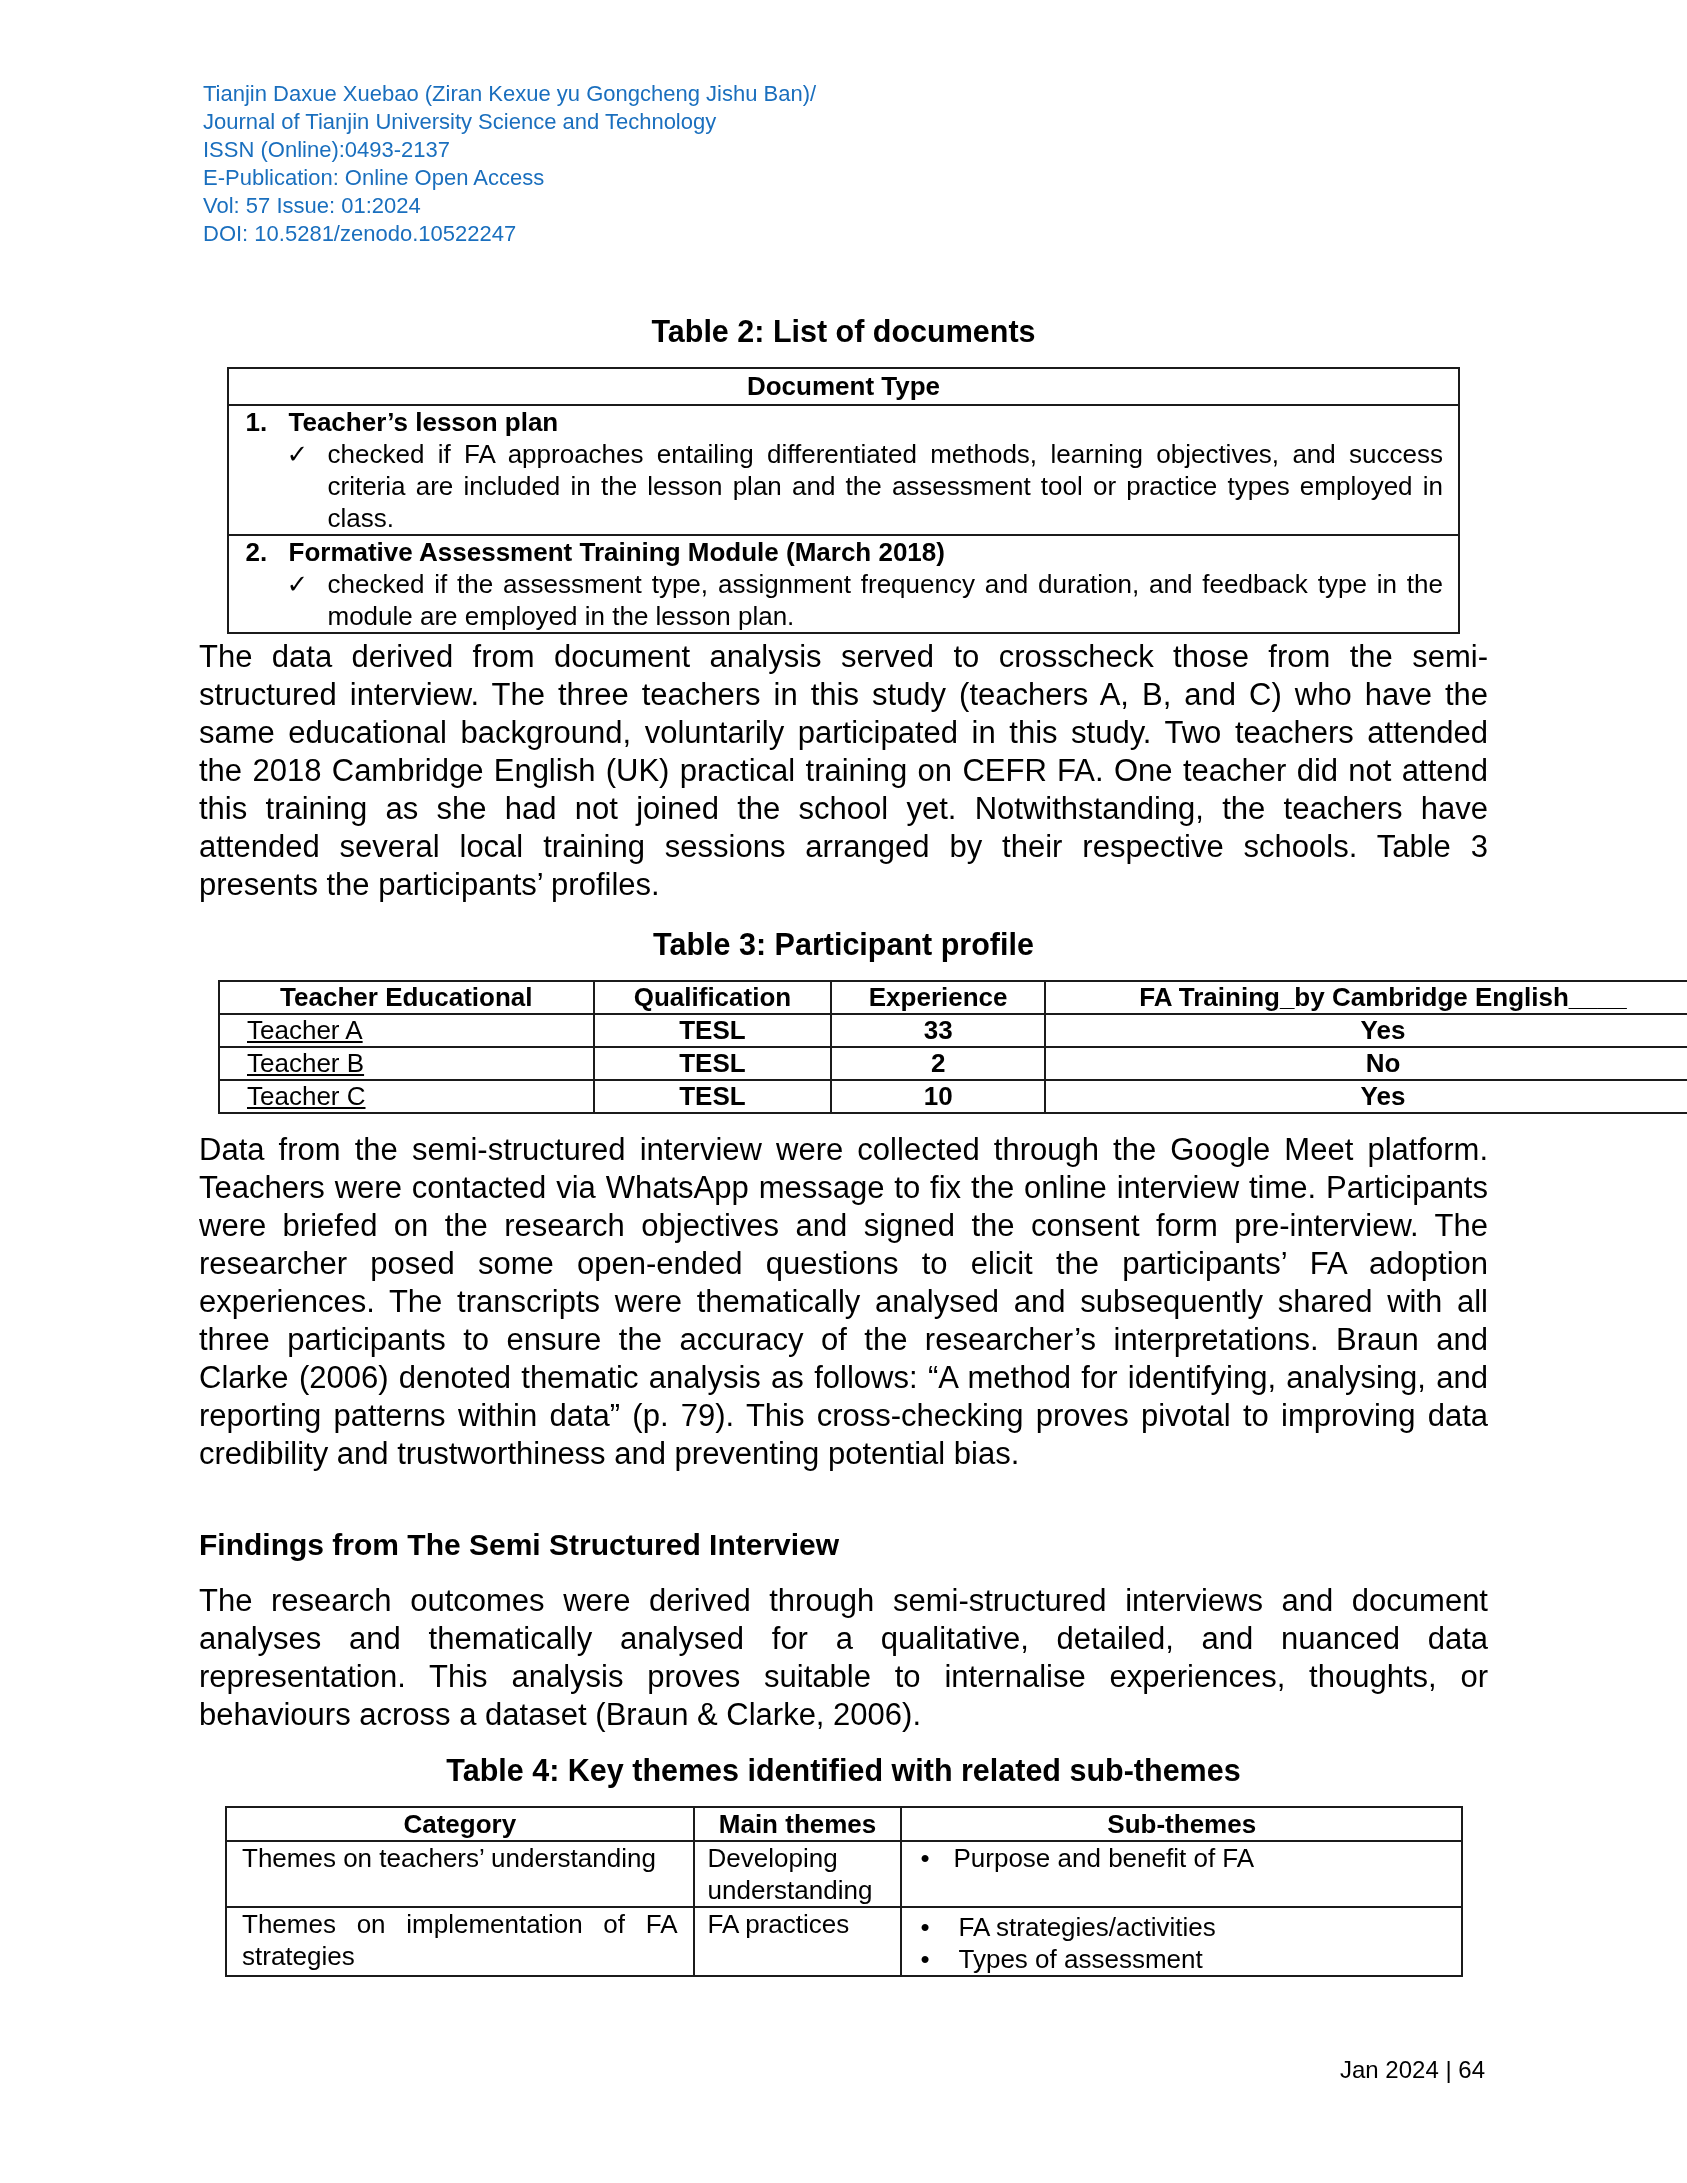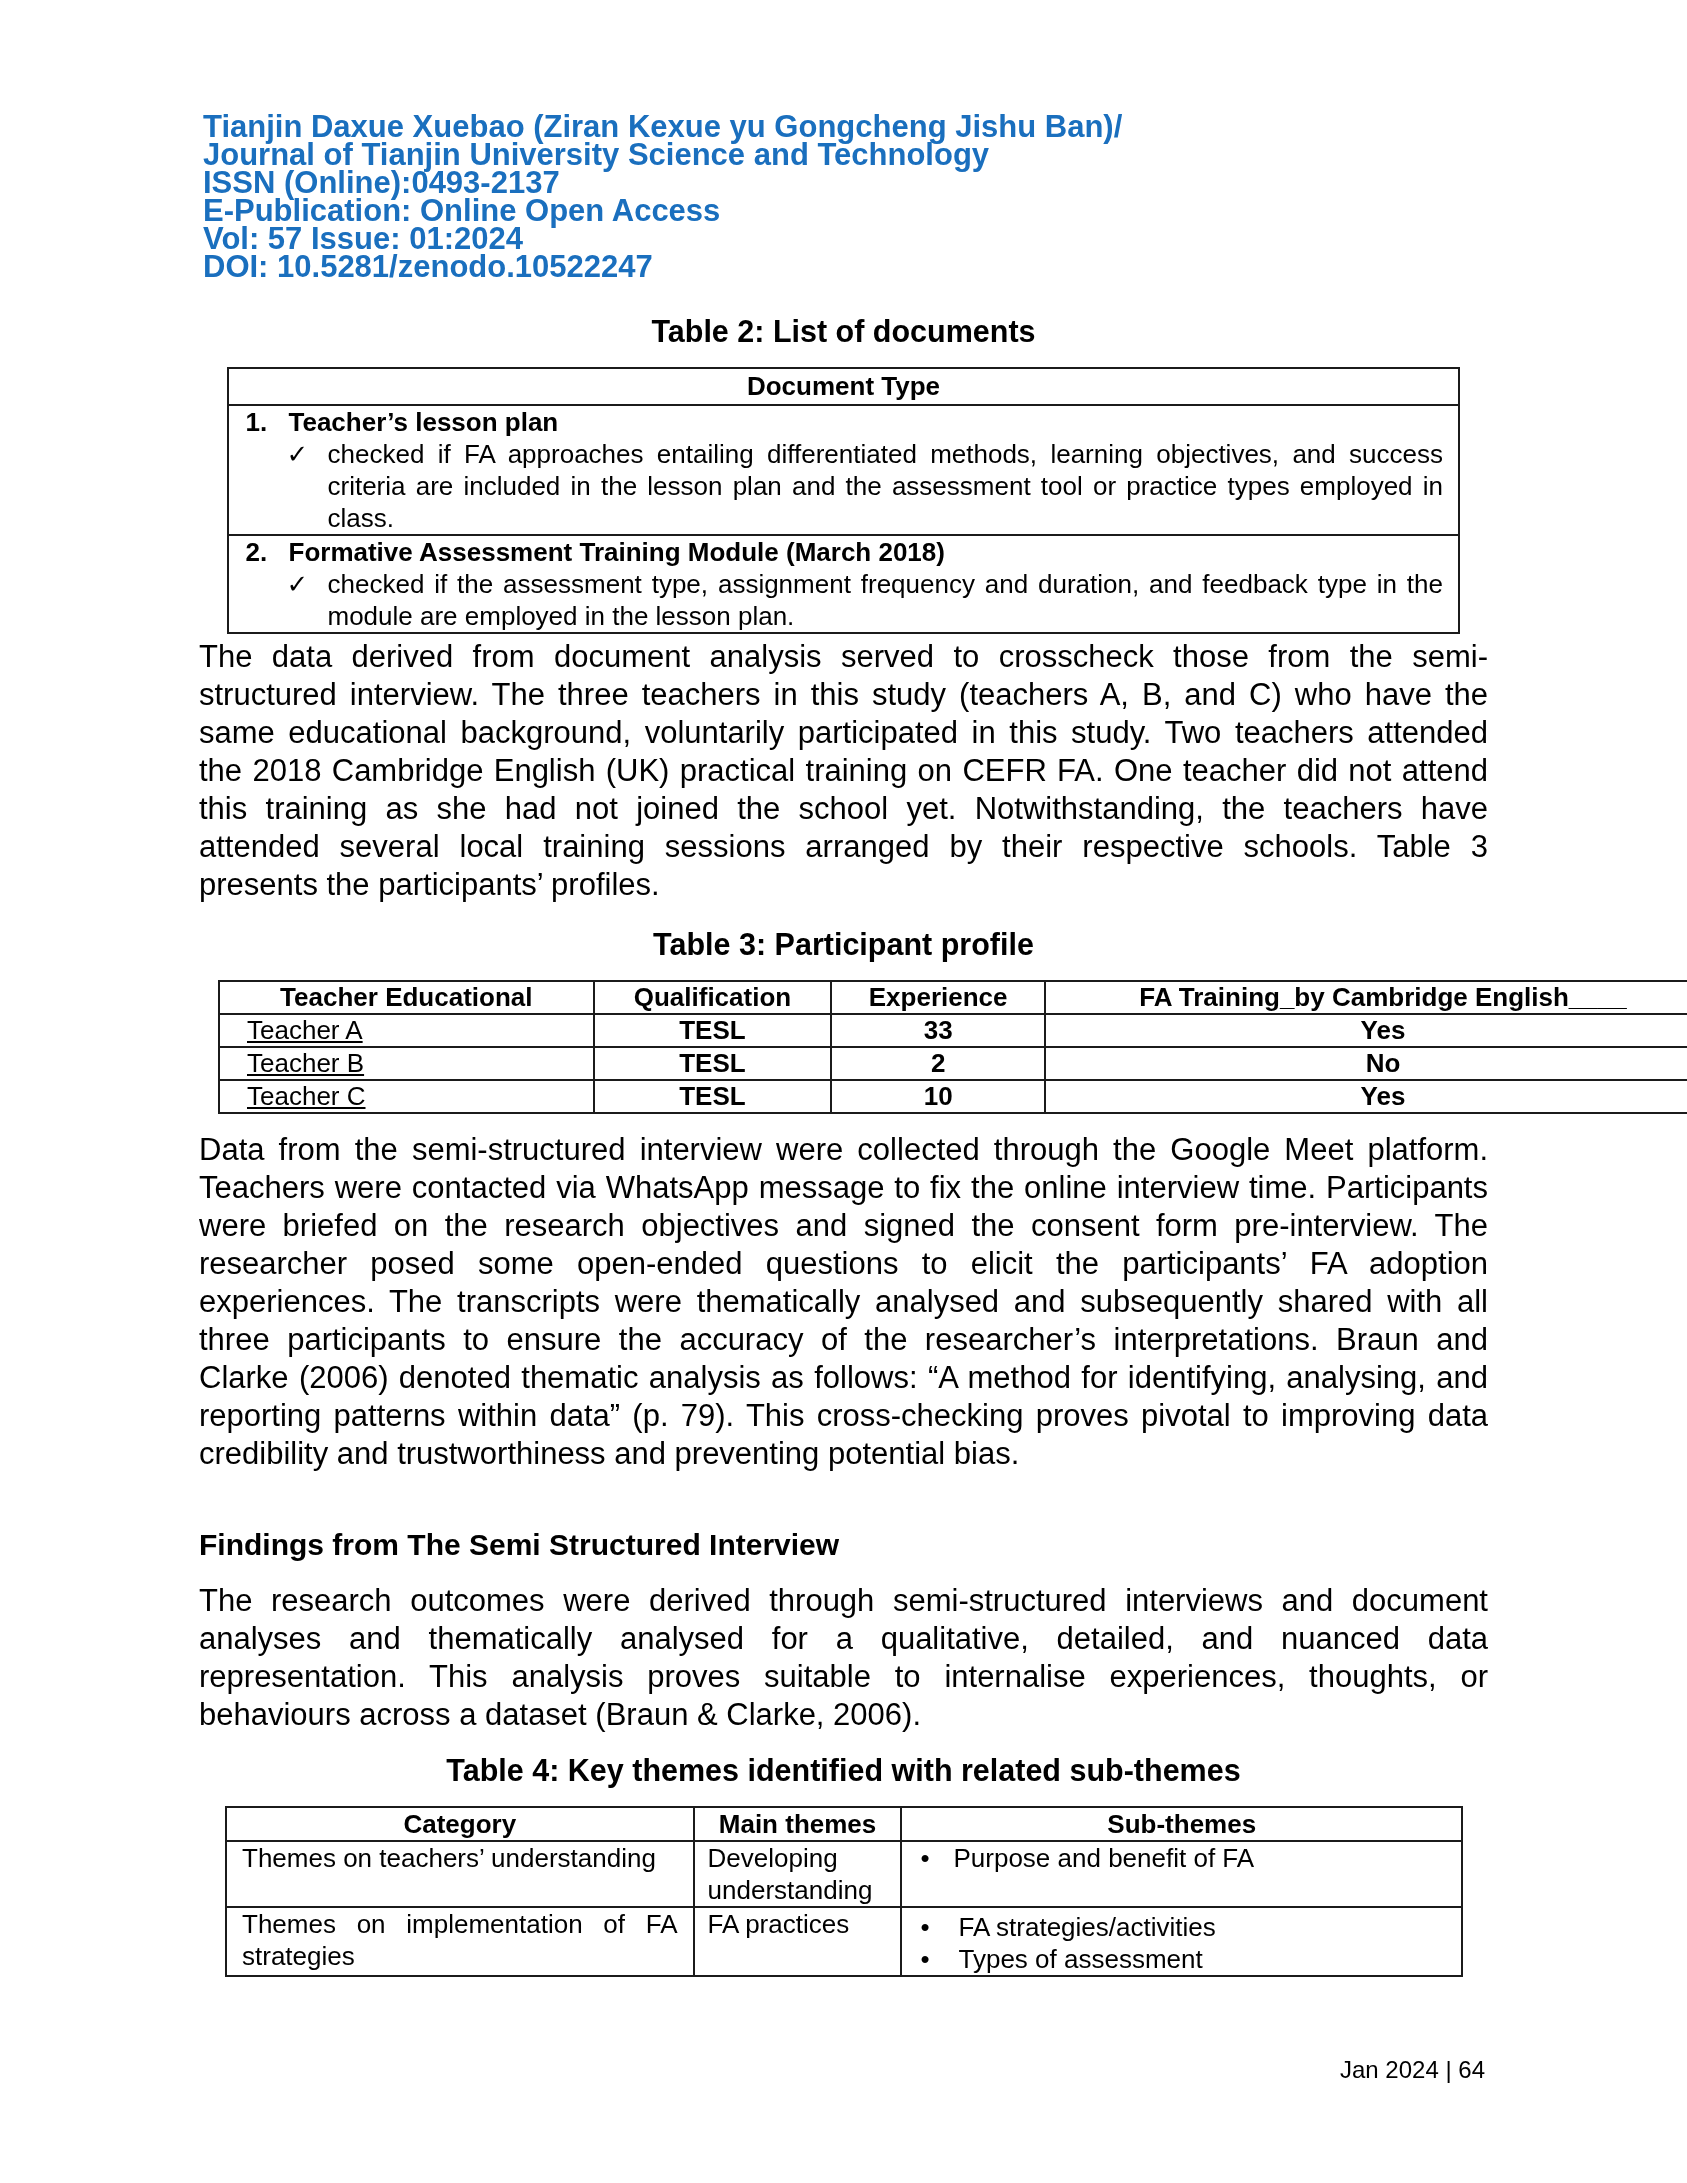--- a/index.html
+++ b/index.html
@@ -3,22 +3,22 @@
   <meta charset="utf-8">
   <style>
     html, body { margin: 0; padding: 0; background: #ffffff; }
     body {
       width: 1687px; height: 2183px; position: relative; overflow: hidden;
       font-family: "Liberation Sans", sans-serif; color: #000;
     }
     .abs { position: absolute; }
     
     .journal-header {
-      left: 203px; top: 113px; color: #1a6fbe; font-weight: bold;
-      font-size: 31px; line-height: 28px;
+      left: 203px; top: 80px; color: #1a6fbe; font-weight: normal;
+      font-size: 22px; line-height: 28px;
     }
     .journal-header div { white-space: nowrap; }
 
     .caption {
       position: absolute; left: 0; width: 1687px; text-align: center;
       font-weight: bold; font-size: 30.5px; line-height: 36px;
     }
     .caption span { display: inline-block; }
 
     

